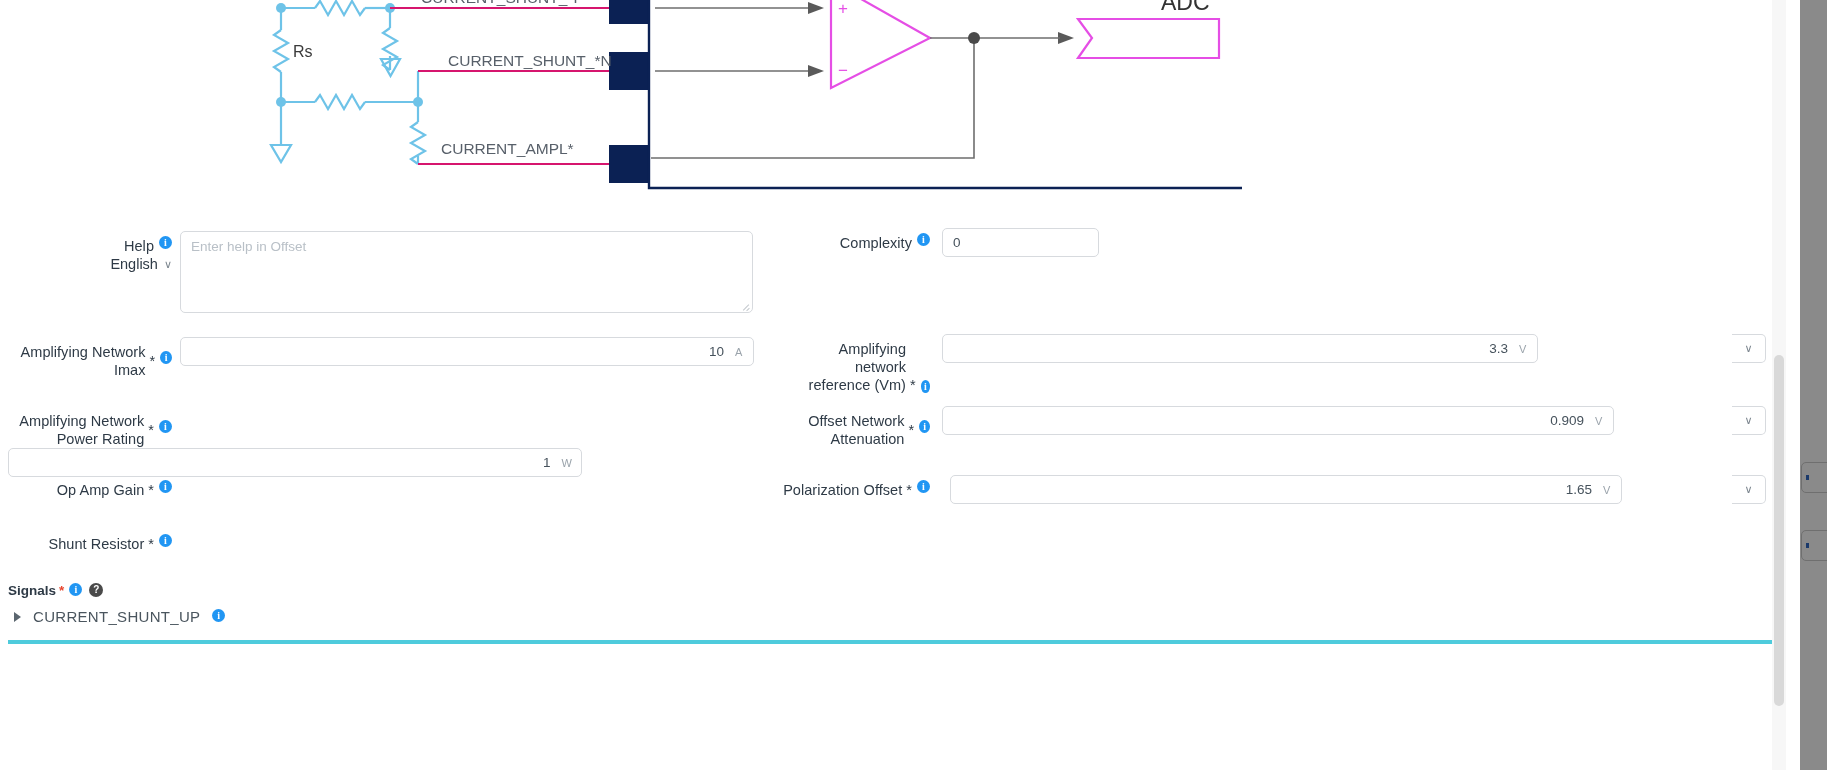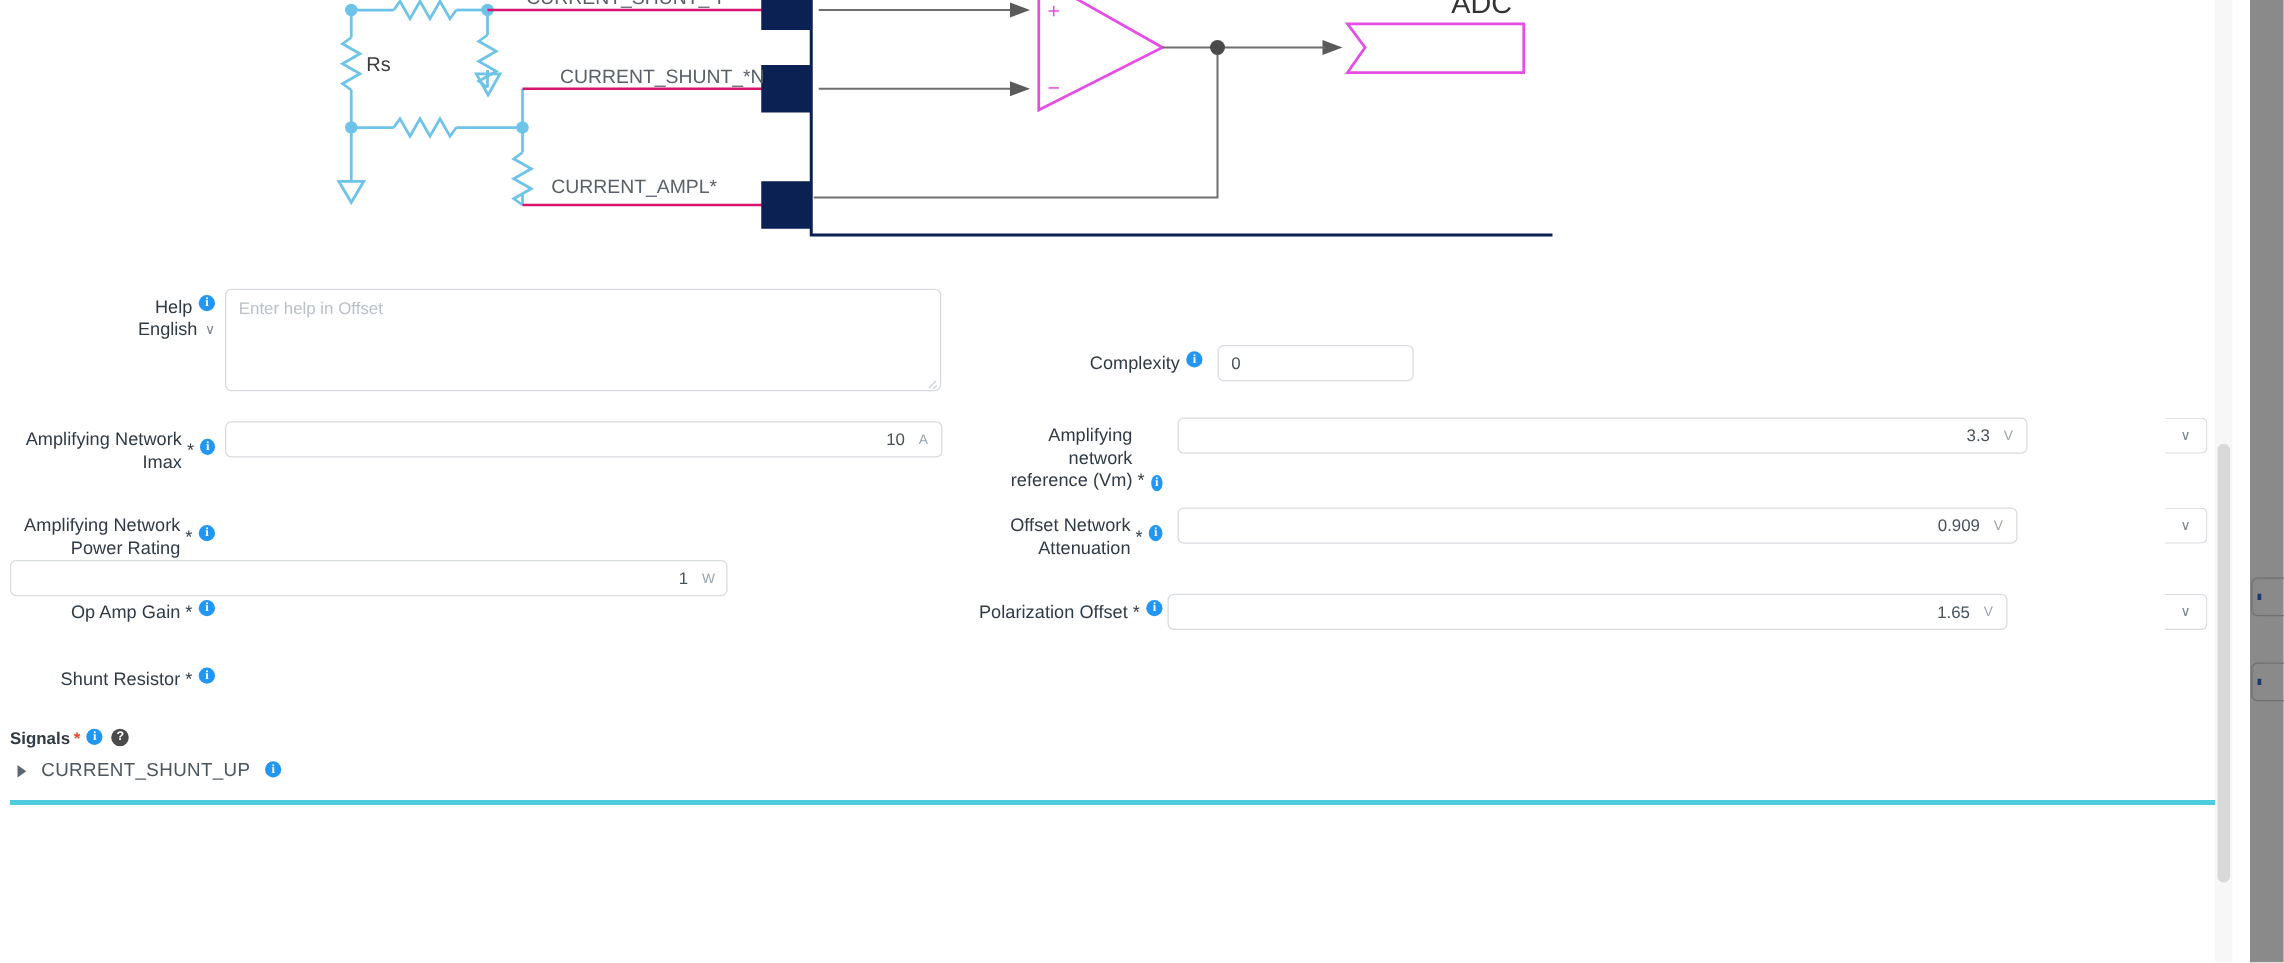--- a/index.html
+++ b/index.html
@@ -375,21 +375,21 @@
             <span>English</span>
             <span class="chev">∨</span>
           </div>
         </div>
         <div class="textarea-box" style="margin-left:8px;">
           <span class="ph">Enter help in Offset</span>
           <span class="resize-grip"></span>
         </div>
       </div>
 
-      <div class="field-row" style="left:832px; top:16px;margin-top:48px;">
+      <div class="field-row" style="left:800px; top:16px;">
         <div style="width:130px; display:flex; align-items:center; justify-content:flex-end;">
           <span class="field-label">Complexity</span>
           <span class="info-icon">i</span>
         </div>
         <div class="input-box" style="width:157px; margin-left:12px; justify-content:flex-start;">
           <span class="val" style="text-align:left;">0</span>
         </div>
       </div>
 
       <div class="field-row" style="left:0; top:125px;">
@@ -431,21 +431,21 @@
           <span class="info-icon">i</span>
         </div>
       </div>
 
       <div class="field-row" style="left:800px; top:122px;">
         <div style="width:130px; display:flex; align-items:flex-end; justify-content:flex-end;">
           <span class="field-label" style="max-width:106px;">Amplifying network reference (Vm)</span>
           <span class="field-label req" style="padding-left:4px;">*</span>
           <span class="info-icon">i</span>
         </div>
-        <div class="input-box" style="width:680px; margin-left:12px;">
+        <div class="input-box" style="width:596px; margin-left:12px;">
           <span class="val">3.3</span>
           <span class="unit">V</span>
         </div>
       </div>
 
       <div class="field-row" style="left:760px; top:194px;">
         <div style="width:170px; display:flex; align-items:center; justify-content:flex-end;">
           <span class="field-label">Offset Network Attenuation</span>
           <span class="field-label req" style="padding-left:4px;">*</span>
           <span class="info-icon">i</span>
@@ -455,21 +455,21 @@
           <span class="unit">V</span>
         </div>
       </div>
 
       <div class="field-row" style="left:760px; top:263px;">
         <div style="width:170px; display:flex; align-items:center; justify-content:flex-end;">
           <span class="field-label">Polarization Offset</span>
           <span class="field-label req" style="padding-left:4px;">*</span>
           <span class="info-icon">i</span>
         </div>
-        <div class="input-box" style="width:672px; margin-left:4px;">
+        <div class="input-box" style="width:672px; margin-left:20px;">
           <span class="val">1.65</span>
           <span class="unit">V</span>
         </div>
       </div>
 
       <div class="signals-head">
         <span>Signals</span>
         <span class="star">*</span>
         <span class="info-icon">i</span>
         <span class="help-icon">?</span>

